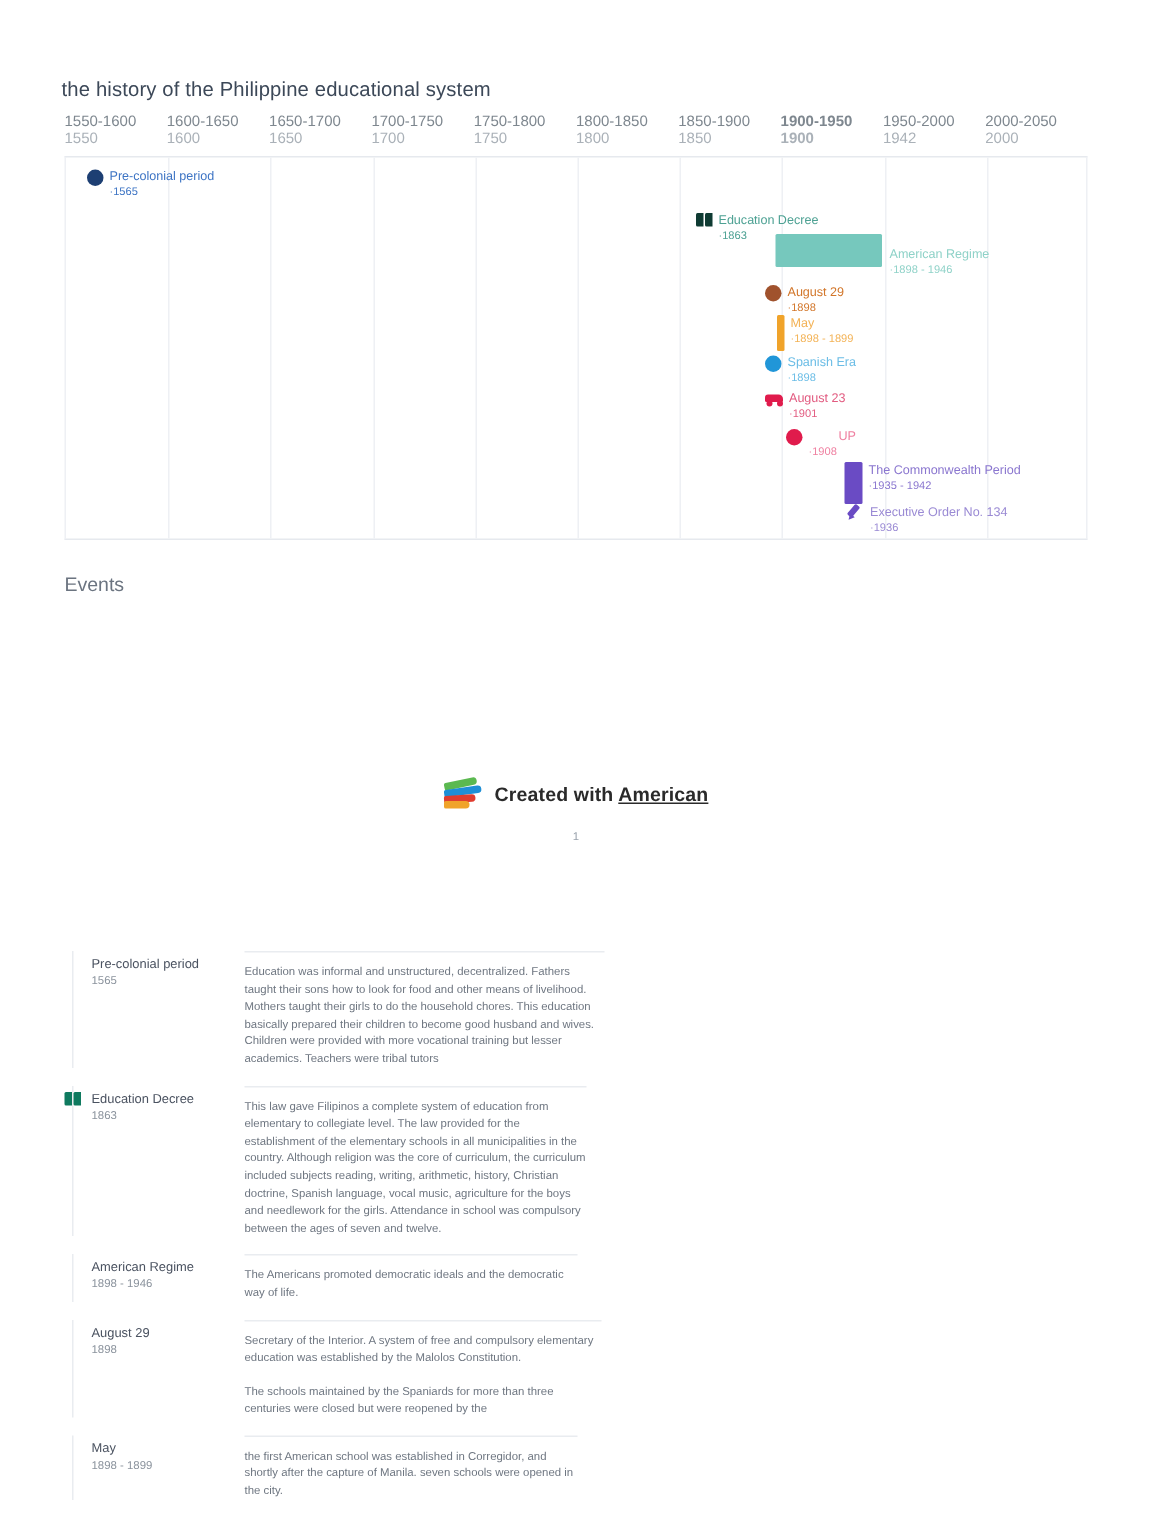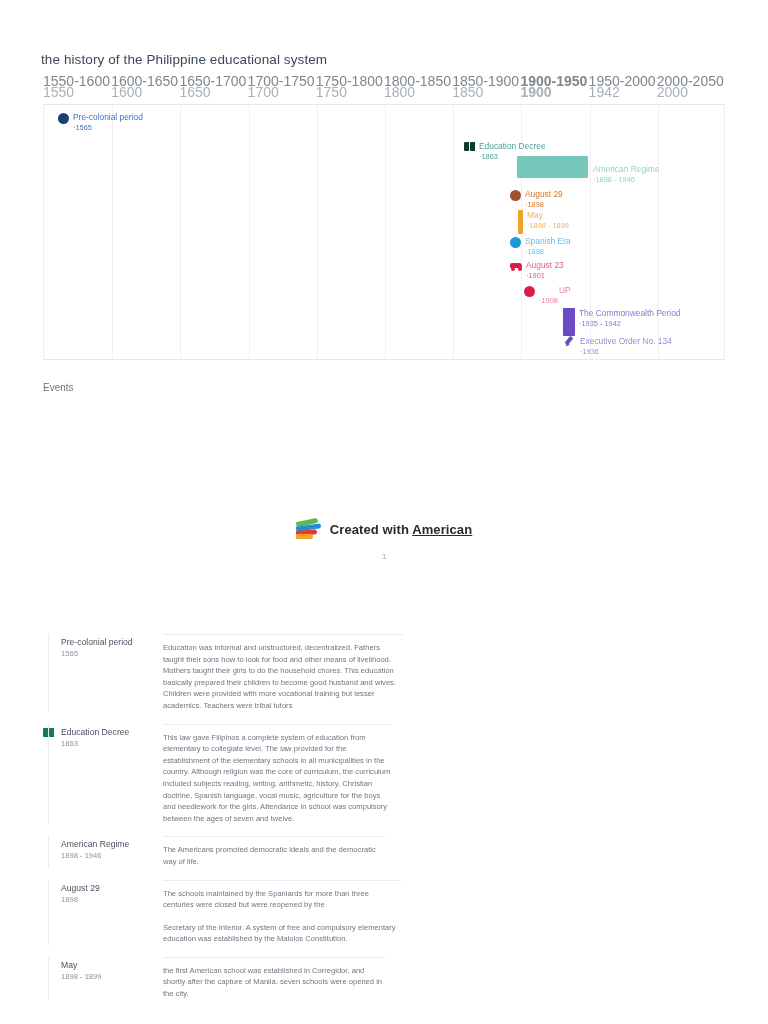--- a/index.html
+++ b/index.html
@@ -14,21 +14,21 @@
   
   .title {
     position: absolute; left: 41px; top: 52px;
     font-size: 13.5px; color: #3c4858; letter-spacing: .1px;
   }
 
   
   .axis { position: absolute; left: 43px; top: 76px; width: 682px; height: 26px; }
   .axis-col {
     position: absolute; top: 0; width: 68.2px;
-    font-size: 14px; color: #9aa3ad; line-height: 11px;
+    font-size: 10px; color: #9aa3ad; line-height: 11px;
   }
   .axis-col .rng { color: #7e878f; }
   .axis-col .yr  { color: #aab1b8; }
 
   
   .chart {
     position: absolute; left: 43px; top: 104px;
     width: 682px; height: 256px;
     border-top: 1px solid #e6e9ee;
     border-bottom: 1px solid #e6e9ee;
@@ -65,21 +65,21 @@
   }
   .pencil .tip {
     position: absolute; left: 0px; top: 7px;
     border-left: 2.6px solid transparent; border-right: 2.6px solid transparent;
     border-top: 4px solid #3c2f7a; transform: rotate(40deg);
   }
 
   
   .events-label {
     position: absolute; left: 43px; top: 382px;
-    font-size: 10px; color: #6b7480;
+    font-size: 13px; color: #6b7480;
   }
 
   
   .footer { position: absolute; left: 0; top: 519px; width: 768px; text-align: center; }
   .logo-row { display: inline-flex; align-items: center; gap: 8px; }
   .logo { width: 26px; height: 20px; position: relative; }
   .logo span { position: absolute; left: 0; height: 5px; border-radius: 3px 6px 6px 3px; }
   .logo .s1 { top: 1px;  width: 22px; background: #5bb950; transform: rotate(-12deg); }
   .logo .s2 { top: 6px;  width: 25px; background: #1f8fd6; transform: rotate(-8deg); }
   .logo .s3 { top: 11px; width: 21px; background: #e03c2f; transform: rotate(-4deg); }
@@ -305,22 +305,22 @@
       </div>
       <div class="drow" style="margin-top: 12px;">
         <div class="rail"></div>
         <div class="dleft">
           <span class="dmark"><span class="dot" style="width: 11px; height: 11px; background: rgb(240, 106, 30); margin-top: 1px;"></span></span>
           <div class="dname">August 29</div>
           <div class="ddate">1898</div>
         </div>
         <div class="dright">
           <div class="dbody" style="width: 238px;">
+            <div class="dtext">Secretary of the Interior. A system of free and compulsory elementary education was established by the Malolos Constitution.</div>
             <div class="dtext">The schools maintained by the Spaniards for more than three centuries were closed but were reopened by the</div>
-            <div class="dtext">Secretary of the Interior. A system of free and compulsory elementary education was established by the Malolos Constitution.</div>
           </div>
         </div>
       </div>
       <div class="drow" style="margin-top: 12px;">
         <div class="rail"></div>
         <div class="dleft">
           <span class="dmark"><span class="dot" style="width: 11px; height: 11px; background: rgb(245, 166, 35); margin-top: 1px;"></span></span>
           <div class="dname">May</div>
           <div class="ddate">1898 - 1899</div>
         </div>

